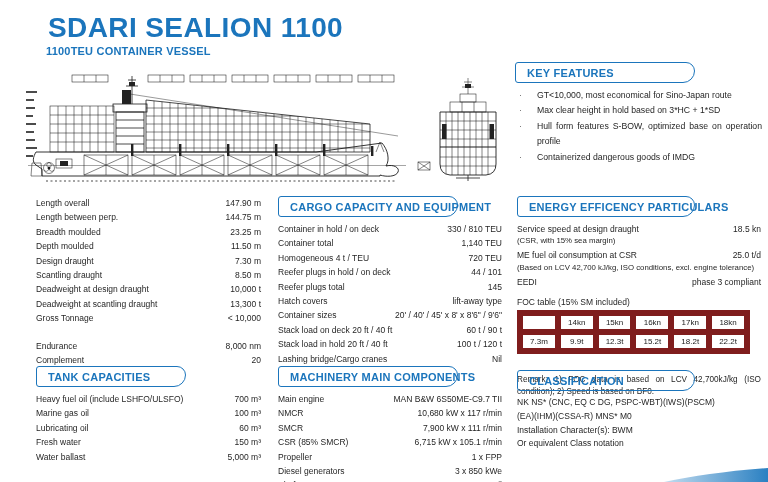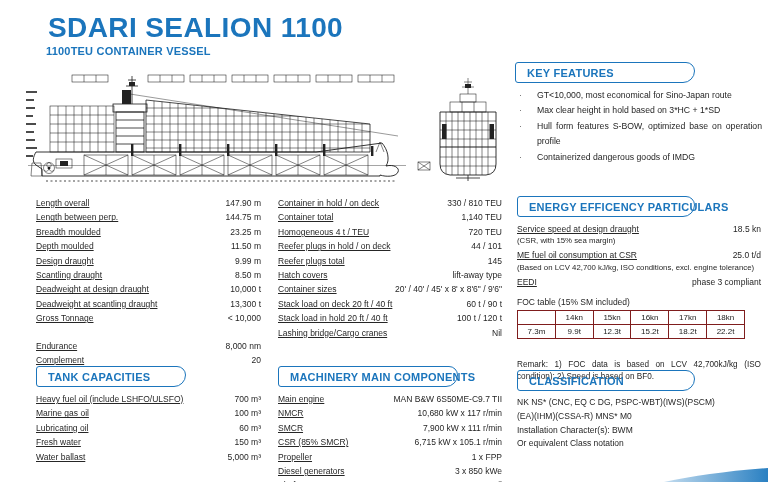--- a/index.html
+++ b/index.html
@@ -25,33 +25,33 @@
   .sec-energy{left:517px;top:196px;width:244px;}
   .sec-class{left:517px;top:370px;width:244px;}
   .hdr{
     box-sizing:border-box;border:1.5px solid #1b75bc;border-radius:3px 9px 12px 3px;
     color:#1b75bc;font-weight:bold;font-size:11px;letter-spacing:0.25px;
     padding:4px 6px 3px 11px;margin-bottom:5px;white-space:nowrap;
   }
   .hw150{width:150px}.hw178{width:178px}.hw180{width:180px}
   .row{display:flex;justify-content:space-between;align-items:baseline;
        font-size:8.5px;line-height:14.4px;color:#262626;}
-  .lbl{white-space:nowrap;text-decoration:underline;}
+  .lbl{white-space:nowrap;}
   .val{white-space:nowrap;text-align:right;}
   .vgap{height:13px;}
   .kf-item{display:flex;font-size:8.7px;line-height:15.4px;color:#262626;}
   .kf-bullet{width:8px;margin-left:4px;margin-right:10px;color:#666;flex:none;}
   .kf-text{flex:1;text-align:justify;}
   .erow .note{font-size:7.8px;line-height:10px;color:#262626;text-align:justify;
               margin:0 0 2px 0;}
   .erow .note:empty{display:none;}
   .foc-title{font-size:8.5px;margin:8px 0 3px 0;}
   .foc{display:table;width:227px;border-collapse:collapse;table-layout:fixed;}
   .foc-r{display:table-row;}
-  .foc-c{display:table-cell;border:1px solid #7f1d1d;font-size:8px;
+  .foc-c{display:table-cell;border:6px solid #7f1d1d;font-size:8px;
          text-align:center;padding:2px 0;width:16.6%;color:#222;}
   .remark{font-size:8.2px;line-height:11.5px;text-align:justify;margin-top:20px;}
   .class-line{font-size:8.5px;line-height:13.8px;}
   .swoosh{position:absolute;right:0;bottom:0;width:104px;height:15px;}
 </style>
 </head>
 <body>
 
 <div class="page-title">SDARI SEALION 1100</div>
 <div class="page-subtitle">1100TEU CONTAINER VESSEL</div>
@@ -226,21 +226,21 @@
         <span class="val">23.25 m</span>
       </div>
 
       <div class="row">
         <span class="lbl">Depth moulded</span>
         <span class="val">11.50 m</span>
       </div>
 
       <div class="row">
         <span class="lbl">Design draught</span>
-        <span class="val">9.99 m</span>
+        <span class="val">7.30 m</span>
       </div>
 
       <div class="row">
         <span class="lbl">Scantling draught</span>
         <span class="val">8.50 m</span>
       </div>
 
       <div class="row">
         <span class="lbl">Deadweight at design draught</span>
         <span class="val">10,000 t</span>
@@ -296,20 +296,21 @@
       </div>
 
       <div class="row">
         <span class="lbl">Water ballast</span>
         <span class="val">5,000 m³</span>
       </div>
     </div>
 </div>
 
 <div class="section sec-cargo">
+  <div class="hdr hw180">CARGO CAPACITY AND EQUIPMENT</div>
   <div>
 
       <div class="row">
         <span class="lbl">Container in hold / on deck</span>
         <span class="val">330 / 810 TEU</span>
       </div>
 
       <div class="row">
         <span class="lbl">Container total</span>
         <span class="val">1,140 TEU</span>

